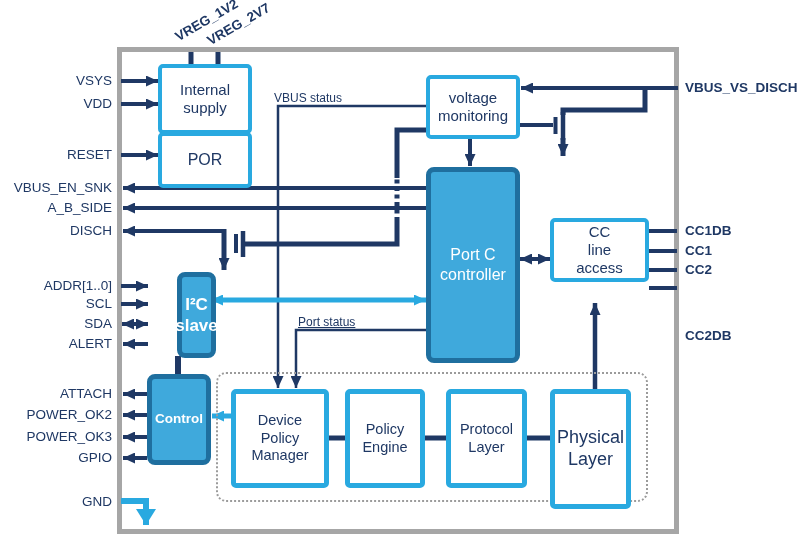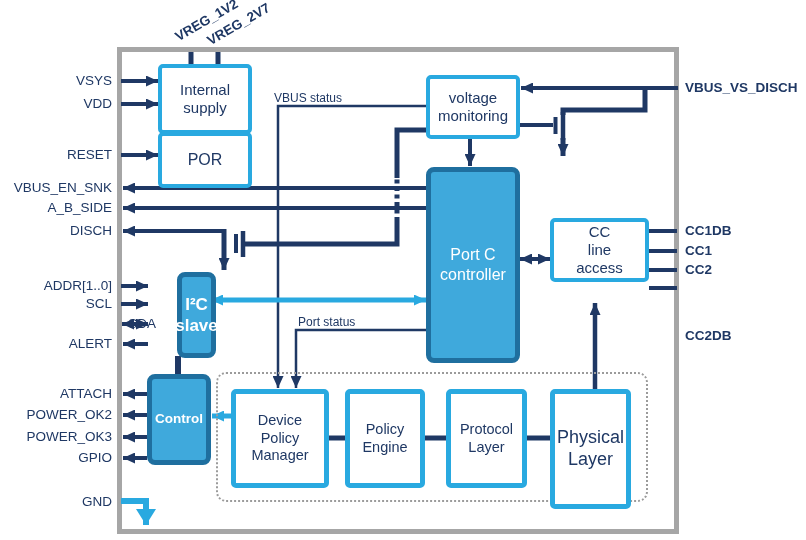--- a/index.html
+++ b/index.html
@@ -133,30 +133,30 @@
   <div class="rot" style="left:212px;top:33px;">VREG_2V7</div>
 
   <div class="pin-l" style="top:73px;">VSYS</div>
   <div class="pin-l" style="top:96px;">VDD</div>
   <div class="pin-l" style="top:147px;">RESET</div>
   <div class="pin-l" style="top:180px;">VBUS_EN_SNK</div>
   <div class="pin-l" style="top:200px;">A_B_SIDE</div>
   <div class="pin-l" style="top:223px;">DISCH</div>
   <div class="pin-l" style="top:278px;">ADDR[1..0]</div>
   <div class="pin-l" style="top:296px;">SCL</div>
-  <div class="pin-l" style="top:316px;padding-left:44px;">SDA</div>
+  <div class="pin-l" style="top:316px;">SDA</div>
   <div class="pin-l" style="top:336px;">ALERT</div>
   <div class="pin-l" style="top:386px;">ATTACH</div>
   <div class="pin-l" style="top:407px;">POWER_OK2</div>
   <div class="pin-l" style="top:429px;">POWER_OK3</div>
   <div class="pin-l" style="top:450px;">GPIO</div>
   <div class="pin-l" style="top:494px;">GND</div>
 
   <div class="pin-r" style="top:80px;">VBUS_VS_DISCH</div>
   <div class="pin-r" style="top:223px;">CC1DB</div>
   <div class="pin-r" style="top:243px;">CC1</div>
   <div class="pin-r" style="top:262px;">CC2</div>
   <div class="pin-r" style="top:280px;margin-top:48px;">CC2DB</div>
 
   <div class="ann" style="left:274px;top:92px;">VBUS status</div>
-  <div class="ann" style="left:298px;top:316px;">Port status</div>
+  <div class="ann" style="left:298px;top:316px;text-decoration:underline;">Port status</div>
 
 </div>
 
 </body></html>

